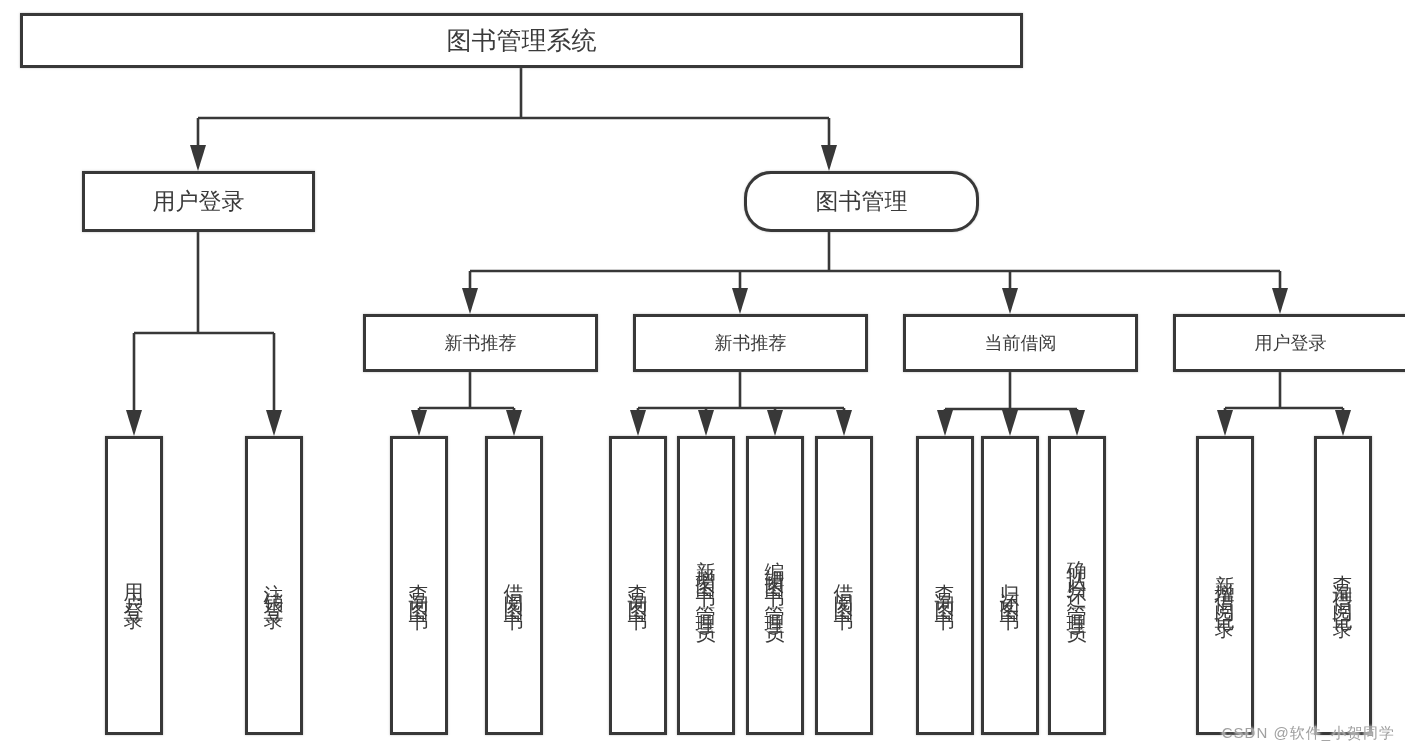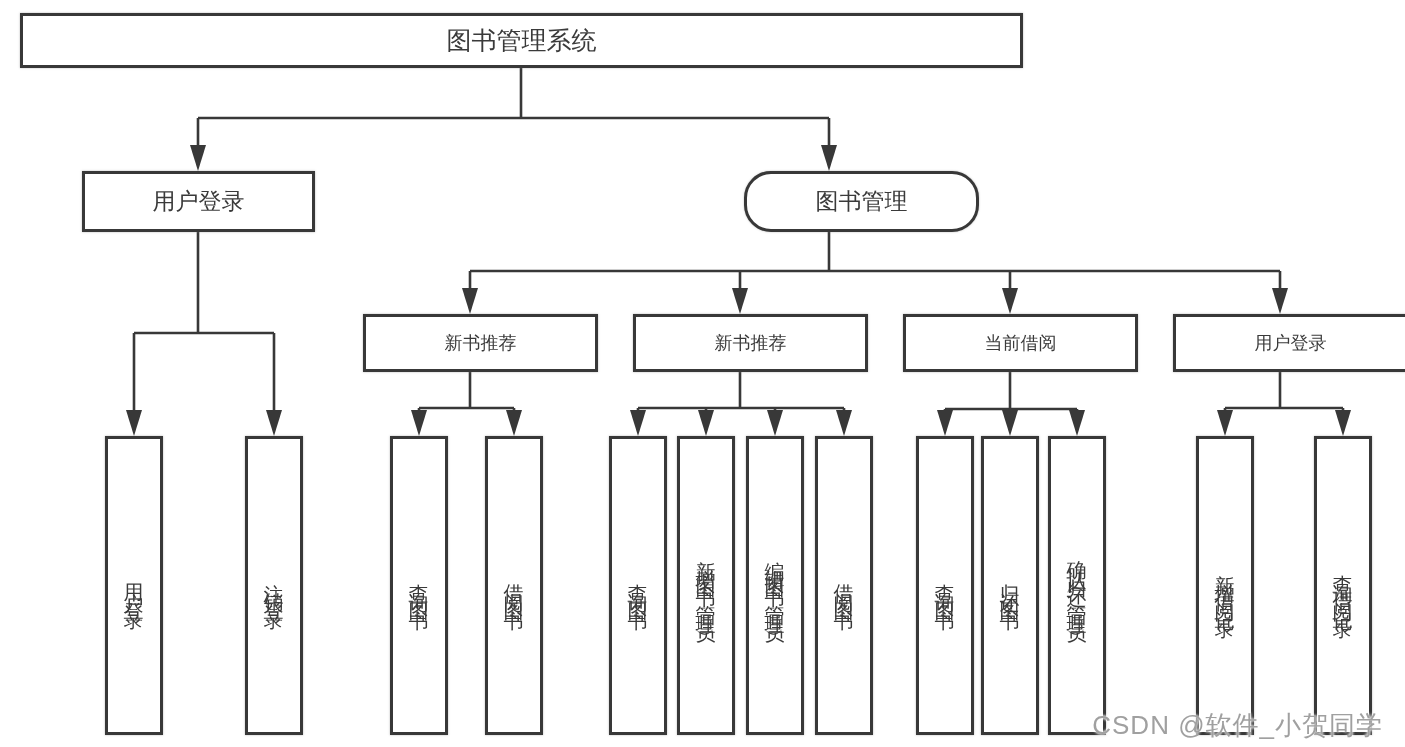--- a/index.html
+++ b/index.html
@@ -44,24 +44,24 @@
   }
   .leaf.ul0 { left: 105px; }  .leaf.ul1 { left: 245px; }
   .leaf.nb0 { left: 390px; }  .leaf.nb1 { left: 485px; }
   .leaf.bb0 { left: 609px; }  .leaf.bb1 { left: 677px; }
   .leaf.bb2 { left: 746px; }  .leaf.bb3 { left: 815px; }
   .leaf.cb0 { left: 916px; }  .leaf.cb1 { left: 981px; }
   .leaf.cb2 { left: 1048px; }
   .leaf.br0 { left: 1196px; } .leaf.br1 { left: 1314px; }
   #watermark {
     position: absolute;
-    right: 22px;
+    right: 10px;
     bottom: 4px;
     z-index: 2;
-    font-size: 26px;
+    font-size: 15px;
     color: #a0a0a0;
     text-shadow: 0 0 3px #ffffff, 0 0 3px #ffffff;
     letter-spacing: 1px;
   }
 </style>
 </head>
 <body>
 
 <div id="stage">
 

